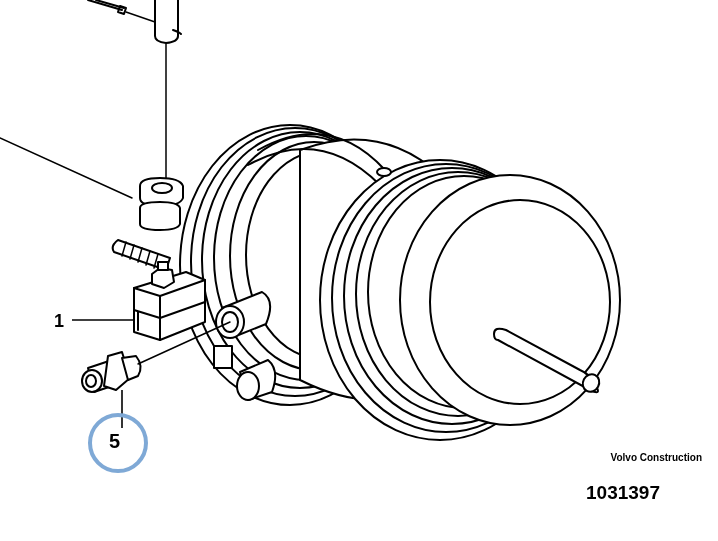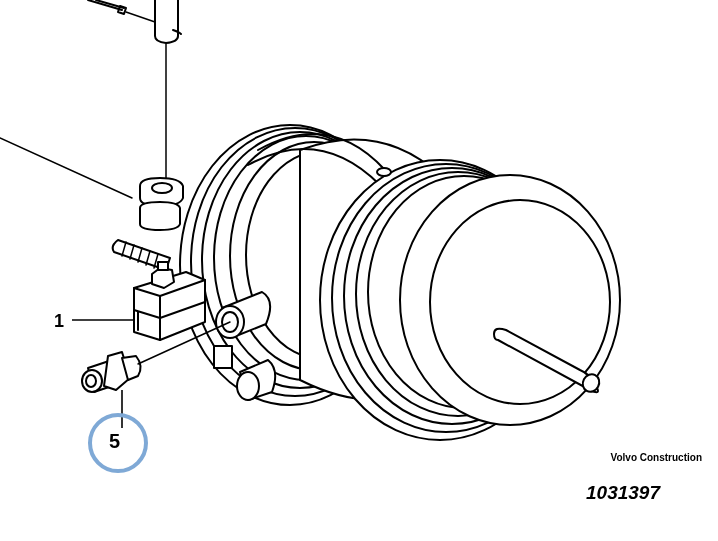--- a/index.html
+++ b/index.html
@@ -65,21 +65,20 @@
     }
     .part-number {
       position: absolute;
       left: 548px;
       top: 482px;
       width: 150px;
       text-align: center;
       font-size: 19px;
       font-weight: bold;
       color: #000;
-      font-style: italic;
     }
   </style>
 </head>
 <body>
 
 <svg id="diagram" viewBox="0 0 718 541" xmlns="http://www.w3.org/2000/svg">
 
   <g>
     <line class="ln" x1="88" y1="0" x2="122" y2="10"></line>
     <line class="ln" x1="96" y1="0" x2="124" y2="8"></line>

